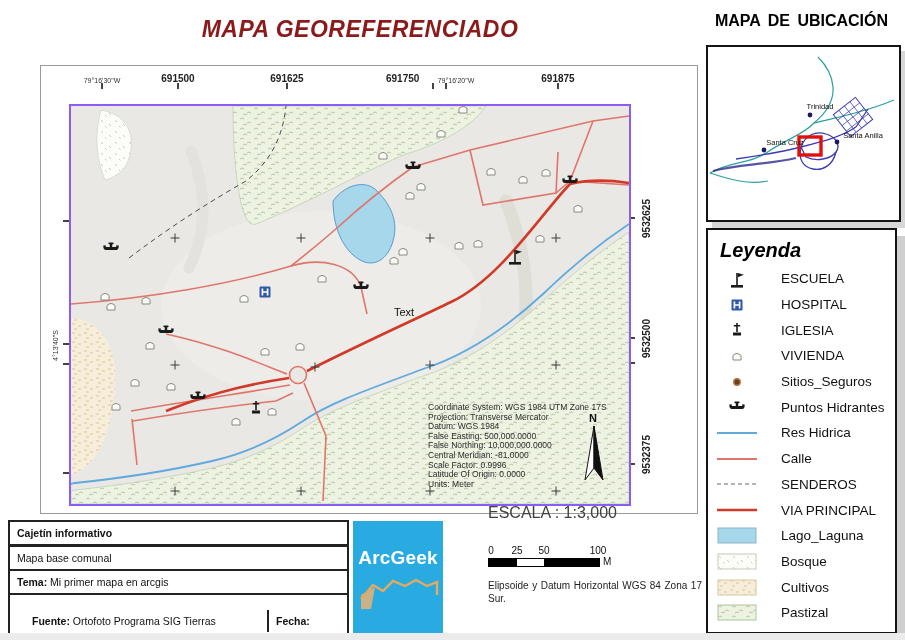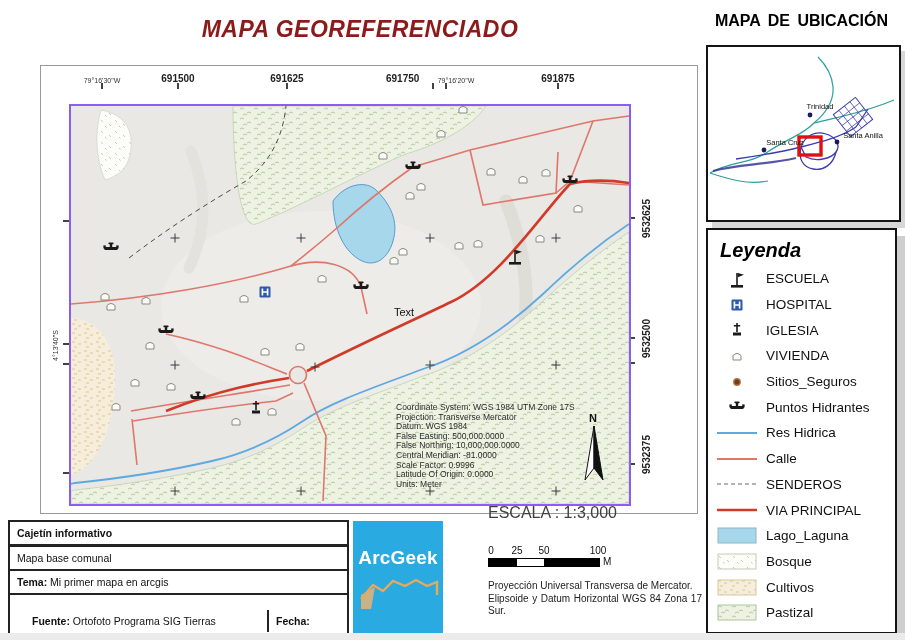--- a/index.html
+++ b/index.html
@@ -15,28 +15,28 @@
   .map-frame svg{position:absolute;left:0;top:0;}
   
   .ax{position:absolute;color:#222;white-space:nowrap;}
   .ax.utm{font-weight:bold;font-size:10px;}
   .ax.geo{font-size:7px;color:#333;}
   .rot-l{transform:rotate(-90deg);transform-origin:center;}
   .rot-r{transform:rotate(-90deg);transform-origin:center;}
   
   .coord-block{position:absolute;left:325px;top:297px;width:196px;
     font-size:8.5px;line-height:9.6px;color:#2b2b2b;}
-  .coord-block div{white-space:nowrap;}
+  .coord-block div{white-space:nowrap;margin-left:32px;}
   
   .loc-title{left:706px;top:12px;width:191px;text-align:center;font-size:16px;font-weight:bold;color:#000;word-spacing:3px;}
   .loc-box{left:706px;top:45px;width:191px;height:173px;border:2px solid #141414;background:#fff;box-shadow:6px 6px 0 #d7d7d7;}
   
   .legend{left:706px;top:228px;width:187px;height:402px;border:2px solid #141414;background:#fff;box-shadow:8px 8px 0 #cfcfcf;}
   .legend-title{font-size:20px;font-weight:bold;color:#000;padding:9px 0 4px 12px;font-style:italic;}
-  .lrow{display:flex;align-items:center;height:25.7px;}
+  .lrow{display:flex;align-items:center;height:25.7px;gap:15px;}
   .lrow .ic{width:58px;display:flex;justify-content:center;align-items:center;}
   .lrow .lb{font-size:13.5px;color:#111;}
   
   .cajetin{left:8px;top:520px;width:337px;border:2px solid #222;background:#fff;font-size:10.5px;color:#111;}
   .crow{border-bottom:2px solid #222;padding:5px 7px;height:12px;line-height:12px;}
   .crow.hd{border-bottom:3px solid #222;font-weight:bold;}
   .crow.last{border-bottom:none;display:flex;padding:15px;height:22px;line-height:22px;}
   .cell1{width:228px;border-right:2px solid #222;padding:0 7px;}
   .cell2{flex:1;padding:0 7px;}
   .bold{font-weight:bold;}
@@ -426,17 +426,16 @@
 <span class="sb-num" style="left:517px;">25</span>
 <span class="sb-num" style="left:544px;">50</span>
 <span class="sb-num" style="left:598px;">100</span>
 <div class="abs scalebar">
   <div class="sb-seg" style="width:27.5px;background:#000;"></div>
   <div class="sb-seg" style="width:27.5px;background:#fff;"></div>
   <div class="sb-seg" style="width:55px;background:#000;"></div>
 </div>
 <span class="abs sb-unit">M</span>
 <div class="abs proj-note">
-  <div>Proyección Universal Transversa de Mercator.</div>
   <div>Elipsoide y Datum Horizontal WGS 84 Zona 17 Sur.</div>
 </div>
 
 <div class="abs bottom-strip"></div>
 
 </body></html>

